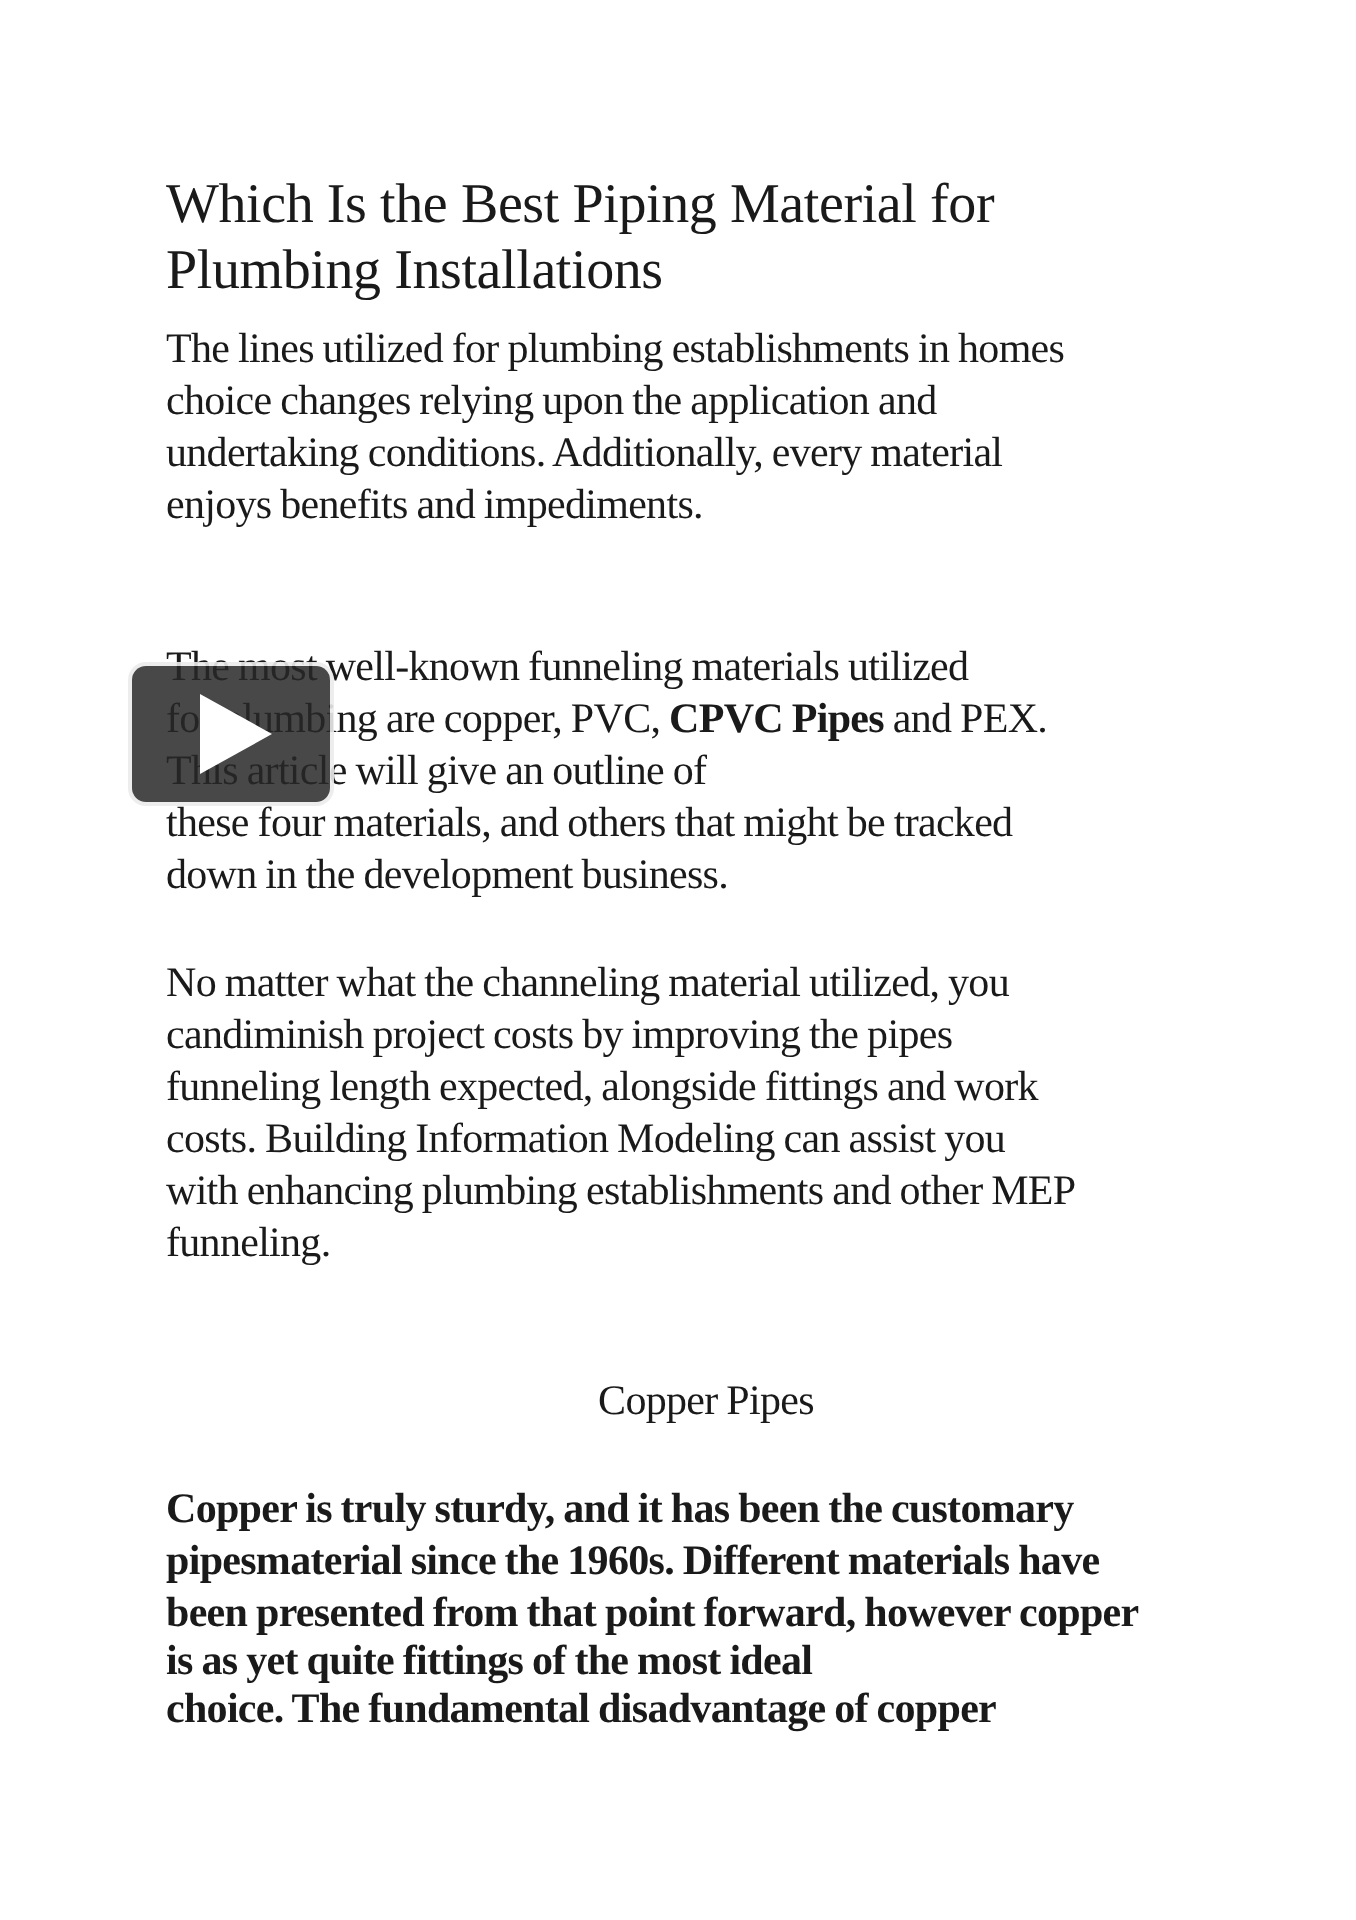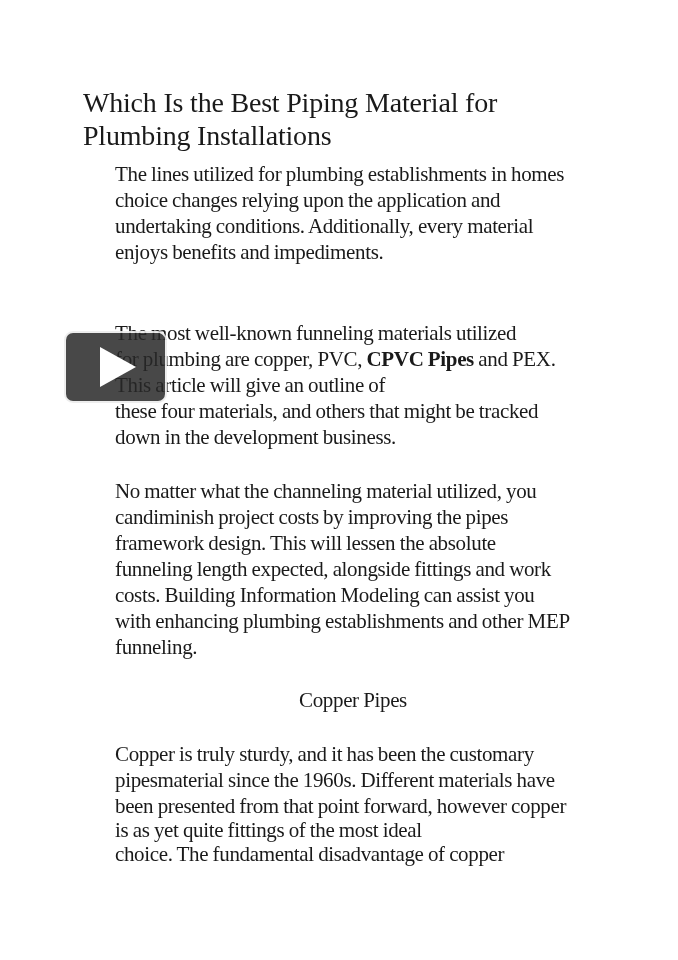--- a/index.html
+++ b/index.html
@@ -35,26 +35,26 @@
     .para {
       position: absolute;
       left: 83px;
       width: 540px;
       font-size: 21px;
       line-height: 26px;
       margin: 0;
       letter-spacing: -0.35px;
       word-spacing: -0.5px;
     }
-    .para .ln { display: block; white-space: nowrap; margin-left: 32px; }
+    .para .ln { display: block; white-space: nowrap; }
     .p1 { top: 161px; }
     .p2 { top: 320px; }
     .p3 { top: 478px; }
     .h-copper { top: 687px; text-align: center; }
-    .p4 { top: 741px; }
+    .p4 { top: 741px; font-weight: bold; }
     .bold { font-weight: bold; }
 
     .play-overlay {
       position: absolute;
       left: 66px;
       top: 333px;
       width: 99px;
       height: 68px;
       background: rgba(40, 40, 40, 0.85);
       border-radius: 7px;
@@ -88,21 +88,20 @@
     <span class="ln">The most well-known funneling materials utilized</span>
     <span class="ln"><span>for plumbing are copper, PVC, </span><span class="bold">CPVC Pipes</span><span> and PEX.</span></span>
     <span class="ln">This article will give an outline of</span>
     <span class="ln">these four materials, and others that might be tracked</span>
     <span class="ln">down in the development business.</span>
   </p>
 
   <p class="para p3">
     <span class="ln">No matter what the channeling material utilized,  you</span>
     <span class="ln">candiminish project costs by improving the pipes</span>
-    <span class="ln">framework design. This will lessen the absolute</span>
     <span class="ln">funneling length expected, alongside fittings and work</span>
     <span class="ln">costs. Building Information Modeling can assist you</span>
     <span class="ln">with enhancing plumbing establishments and other MEP</span>
     <span class="ln">funneling.</span>
   </p>
 
   <p class="para h-copper">Copper Pipes</p>
 
   <p class="para p4">
     <span class="ln">Copper is truly sturdy, and it has been the customary</span>

